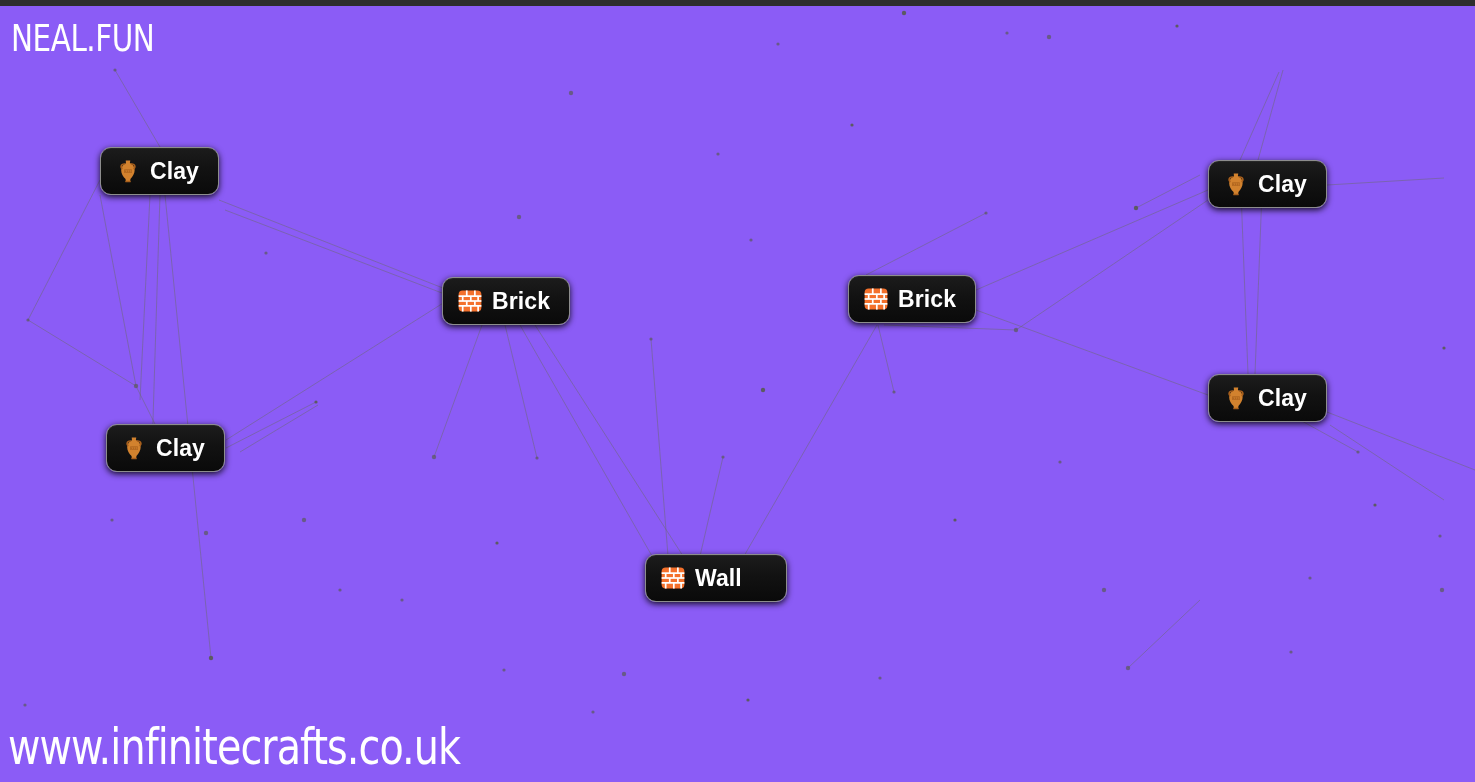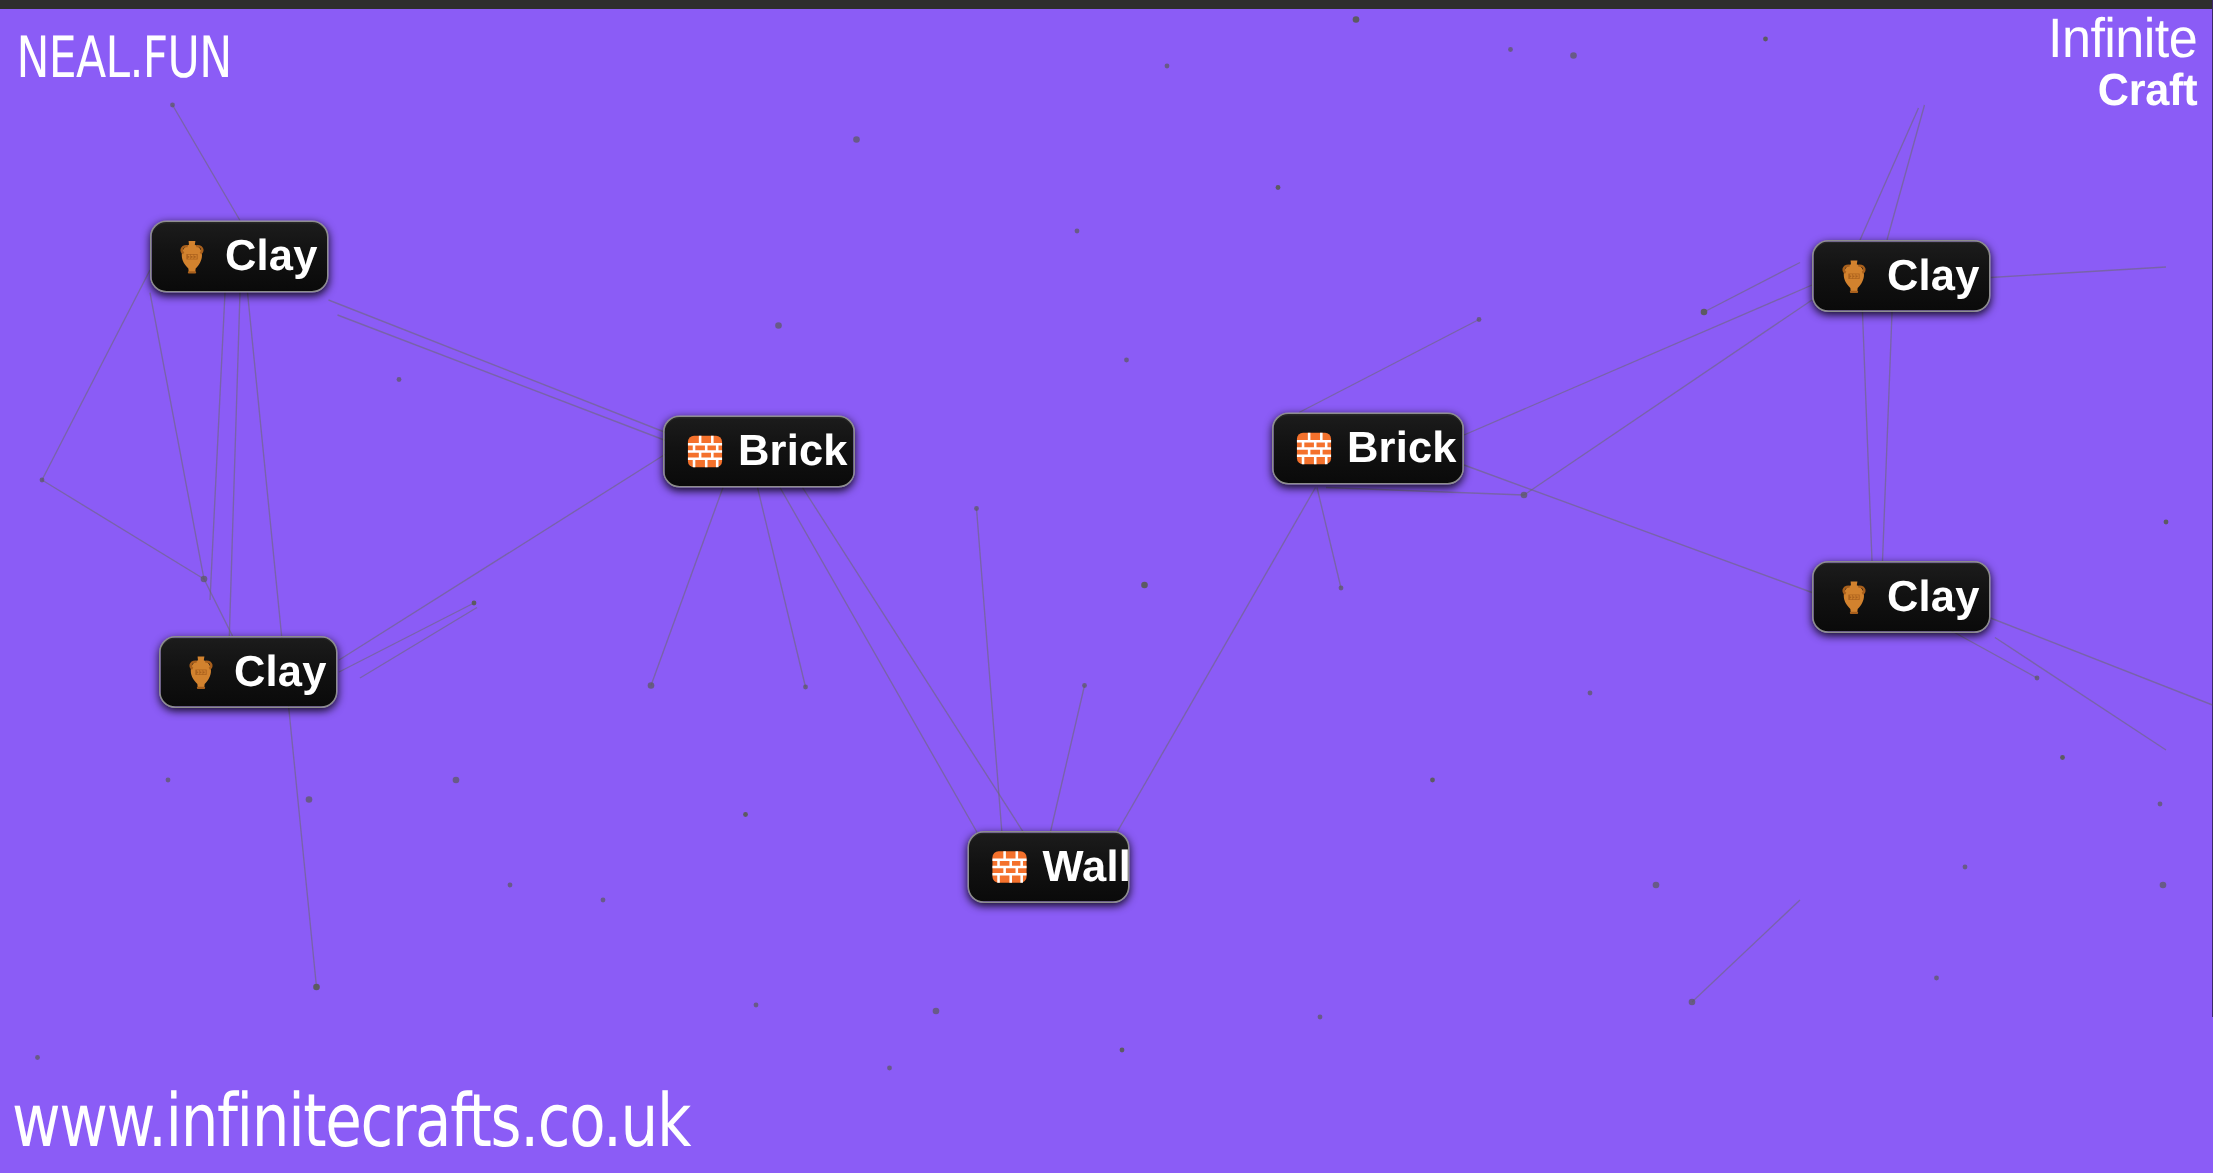--- a/index.html
+++ b/index.html
@@ -107,21 +107,21 @@
     cursor:grab;
     user-select:none;
   }
   .node .emoji {
     width:26px; height:26px;
     flex:0 0 26px;
     position:relative;
   }
   .node .label {
     color:#ffffff;
-    font-size:29px;
+    font-size:23px;
     font-weight:700;
     letter-spacing:0.1px;
     line-height:26px;
   }
   svg.ico { display:block; width:26px; height:26px; }
 </style>
 </head>
 <body>
 
 <div id="app">
@@ -214,24 +214,20 @@
         <circle cx="25" cy="705" r="1.6" fill="#5a5a5a" fill-opacity="0.7"></circle>
         <circle cx="1375" cy="505" r="1.6" fill="#5a5a5a" fill-opacity="0.95"></circle>
         <circle cx="1442" cy="590" r="2.2" fill="#5a5a5a" fill-opacity="0.7"></circle>
         <circle cx="880" cy="678" r="1.6" fill="#5a5a5a" fill-opacity="0.7"></circle>
         <circle cx="593" cy="712" r="1.6" fill="#5a5a5a" fill-opacity="0.7"></circle>
       </g>
     </svg>
 
   <div id="neal-logo">NEAL.FUN</div>
 
-  <div id="game-title">
-    <span class="t-infinite">Infinite</span>
-    <span class="t-craft">Craft</span>
-  </div>
 
   <div id="nodes-layer">
       <div class="node" style="left: 100px; top: 147px; width: 119px;">
         <span class="emoji">
           <svg class="ico" viewBox="0 0 32 32">
             <path d="M13.2 3.2h5.6l-.5 3.1c3.6 1.4 5.9 4.6 5.9 8.6 0 4.3-2.3 8-5.2 10.9l-.3 3.0h-5.4l-.3-3.0C9.9 22.9 7.6 19.2 7.6 15c0-4.0 2.3-7.2 5.9-8.6z" fill="#d2822e"></path>
             <path d="M12.5 6.6C9.5 6.2 7.1 7.6 6.6 9.9c-.4 1.9.5 3.6 2.1 4.3l1.0-1.8c-.9-.5-1.3-1.3-1.1-2.2.3-1.3 1.8-2.1 3.8-1.7z" fill="#a85f1c"></path>
             <path d="M19.5 6.6c3.0-.4 5.4 1.0 5.9 3.3.4 1.9-.5 3.6-2.1 4.3l-1.0-1.8c.9-.5 1.3-1.3 1.1-2.2-.3-1.3-1.8-2.1-3.8-1.7z" fill="#a85f1c"></path>
             <rect x="11.4" y="14.0" width="9.2" height="4.4" fill="#a85f1c" opacity="0.95"></rect>
             <g stroke="#d2822e" stroke-width="0.9" fill="none">
@@ -300,21 +296,21 @@
               <line x1="12" y1="16" x2="12" y2="22"></line>
               <line x1="22" y1="16" x2="22" y2="22"></line>
               <line x1="7" y1="22" x2="7" y2="29"></line>
               <line x1="17" y1="22" x2="17" y2="29"></line>
               <line x1="26" y1="22" x2="26" y2="29"></line>
             </g>
           </svg>
         </span>
         <span class="label">Brick</span>
       </div>
-      <div class="node" style="left: 645px; top: 554px; width: 108px;">
+      <div class="node" style="left: 645px; top: 554px; width: 142px;">
         <span class="emoji">
           <svg class="ico" viewBox="0 0 32 32">
             <rect x="2" y="3" width="28" height="26" rx="5" fill="#f4712c"></rect>
             <g stroke="#ffffff" stroke-width="2.1" stroke-linecap="butt">
               <line x1="2" y1="10" x2="30" y2="10"></line>
               <line x1="2" y1="16" x2="30" y2="16"></line>
               <line x1="2" y1="22" x2="30" y2="22"></line>
               <line x1="12" y1="3" x2="12" y2="10"></line>
               <line x1="22" y1="3" x2="22" y2="10"></line>
               <line x1="7" y1="10" x2="7" y2="16"></line>

